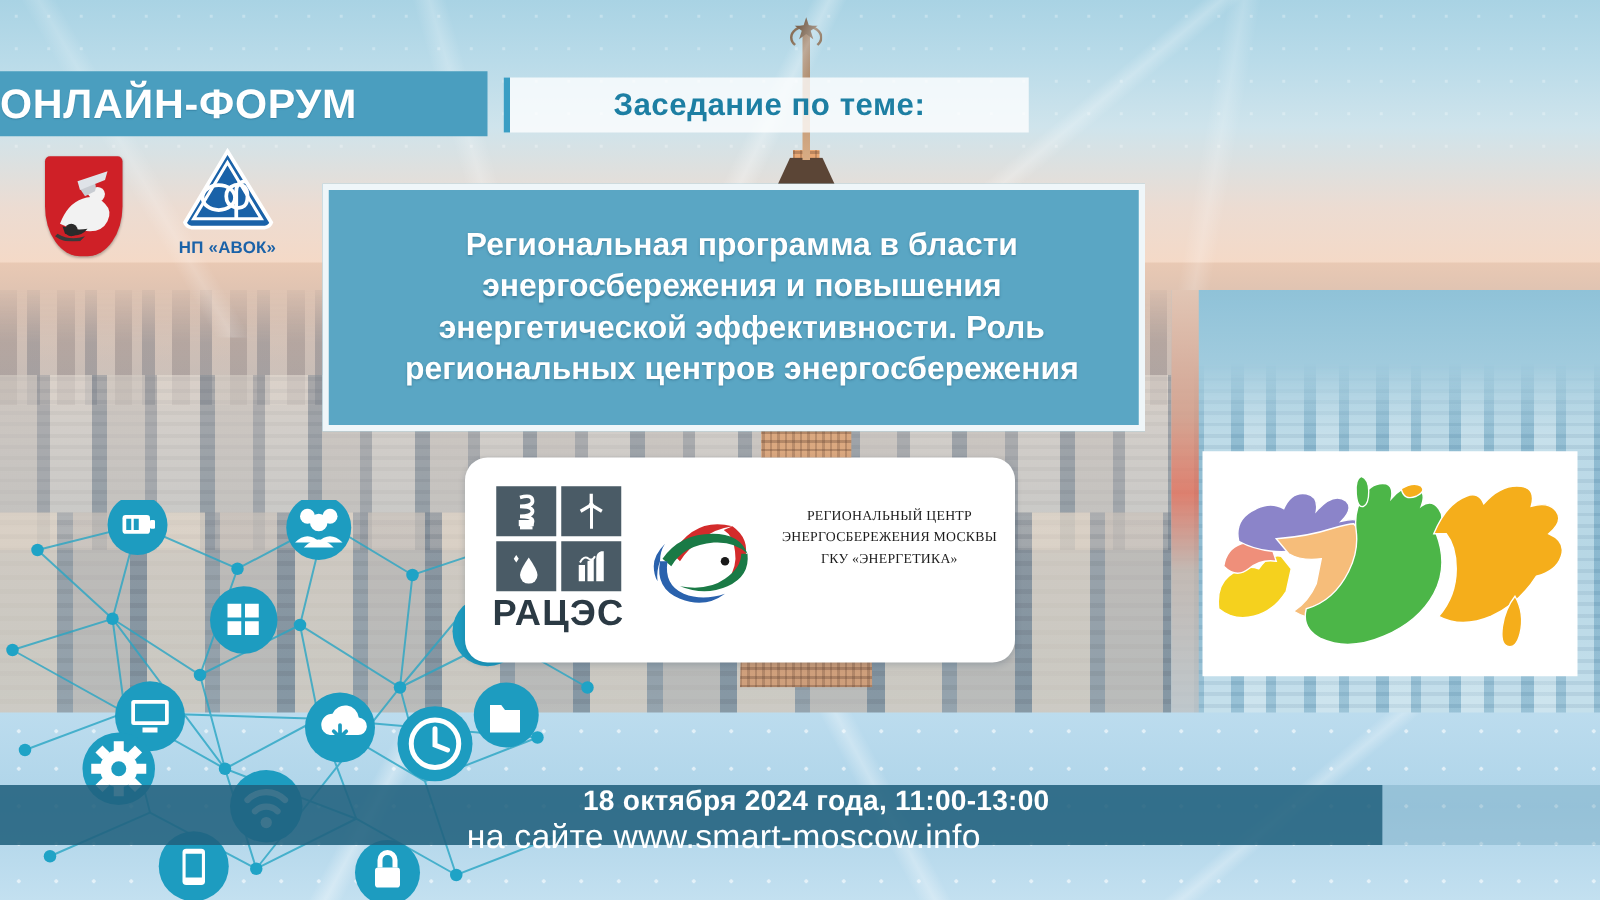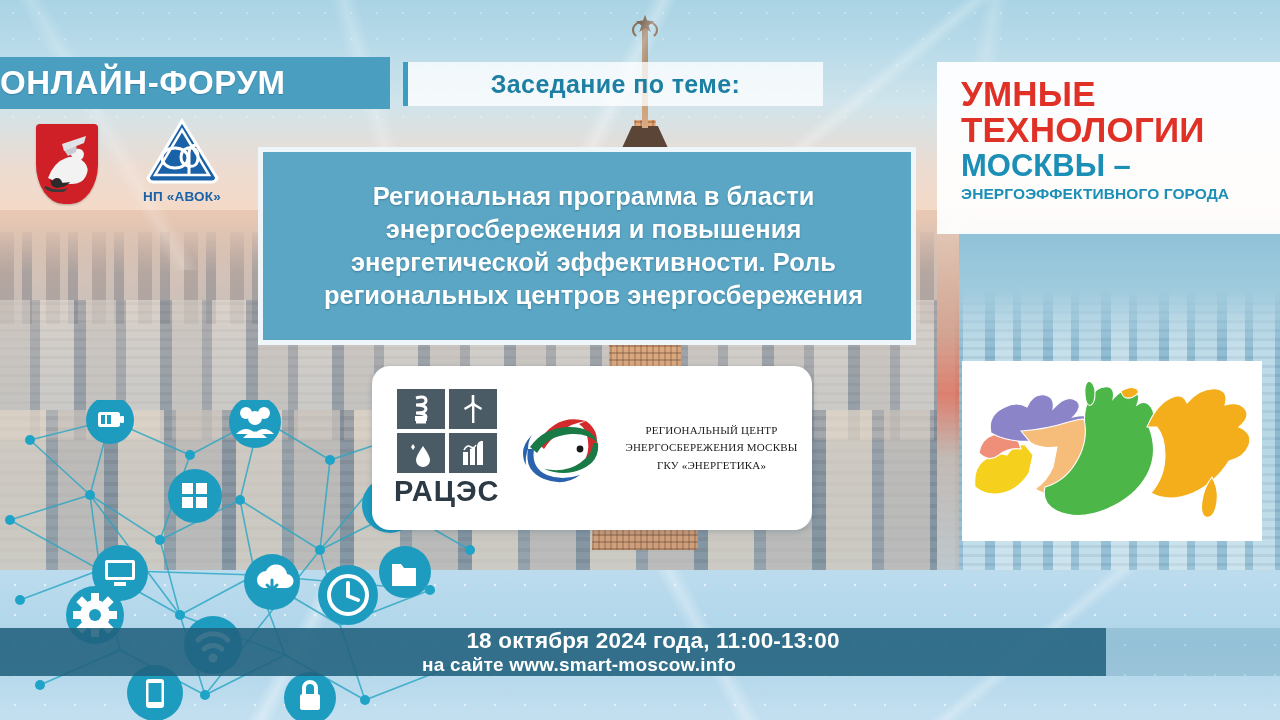--- a/index.html
+++ b/index.html
@@ -246,21 +246,21 @@
   .racyes { width: 118px; }
   .racyes .grid {
     display: grid; grid-template-columns: 48px 48px; grid-template-rows: 40px 40px;
     gap: 4px; margin: 0 auto; width: 100px;
   }
   .racyes .cell { background: #4a5b66; display:flex; align-items:center; justify-content:center; }
   .racyes .word {
     text-align: center; color: #2b3a44; font-family: Liberation Sans, sans-serif;
     font-weight: 700; font-size: 29px; letter-spacing: 1px; margin-top: 2px;
   }
-  .rce { display: flex; align-items: center; gap: 16px; }
+  .rce { display: flex; align-items: flex-start; gap: 16px; }
   .rce-text {
     font-family: "Liberation Serif","DejaVu Serif",serif;
     color: #1c1c1c; font-size: 11px; line-height: 1.55; letter-spacing: .2px;
     text-align: center; white-space: nowrap;
   }
 
   
   .map-card {
     position: absolute; left: 962px; top: 361px; width: 300px; height: 180px;
     background: #ffffff; display: flex; align-items: center; justify-content: center;
@@ -271,21 +271,21 @@
   .info-bar {
     position: absolute; left: 0; top: 628px; width: 1106px; height: 48px;
     background: rgba(33,97,125,.88);
     display: flex; align-items: center; flex-direction: column;
   }
   .info-bar .date {
     color: #fff; font-weight: 700; font-size: 22.5px; margin-left: 200px;
     letter-spacing: .2px; white-space: nowrap;
   }
   .info-bar .site {
-    color: #fff; font-weight: 700; font-size: 19px; margin-left: 52px;
+    color: #fff; font-weight: 400; font-size: 27px; margin-left: 52px;
     letter-spacing: .2px; white-space: nowrap;
   }
   .info-bar-tail {
     position: absolute; left: 1106px; top: 628px; width: 174px; height: 48px;
     background: rgba(120,170,196,.45);
   }
 
   
   .emblems { position: absolute; left: 36px; top: 118px; display: flex; align-items: flex-end; gap: 36px; }
   .coat {
@@ -473,26 +473,20 @@
         <path d="M39 3 L74 60 a6 6 0 0 1 -5 4 H10 a6 6 0 0 1 -5 -4 Z" fill="#1a62a8" stroke="#ffffff" stroke-width="3"></path>
         <path d="M39 12 L66 57 H12 Z" fill="none" stroke="#ffffff" stroke-width="2.5"></path>
         <ellipse cx="32" cy="40" rx="13" ry="10" fill="none" stroke="#ffffff" stroke-width="3"></ellipse>
         <path d="M45 30 q10 -2 10 9 q0 11 -10 9 q-7 -2 -7 -9 q0 -7 7 -9 z" fill="none" stroke="#ffffff" stroke-width="3"></path>
         <path d="M46 57 v-22 q0 -8 8 -8" fill="none" stroke="#ffffff" stroke-width="3"></path>
       </svg>
       <div class="cap">НП «АВОК»</div>
     </div>
   </div>
 
-  <div class="smart-card">
-    <div class="l1">УМНЫЕ</div>
-    <div class="l2">ТЕХНОЛОГИИ</div>
-    <div class="l3">МОСКВЫ –</div>
-    <div class="l4">ЭНЕРГОЭФФЕКТИВНОГО ГОРОДА</div>
-  </div>
 
   <div class="logo-card">
     <div class="racyes">
       <div class="grid">
         <div class="cell">
           <svg width="26" height="30" viewBox="0 0 26 30" xmlns="http://www.w3.org/2000/svg">
             <path d="M8 4 q10 -3 10 3 q0 4 -10 4 q10 0 10 4 q0 4 -10 4 q10 0 10 4 q0 4 -10 4" fill="none" stroke="#fff" stroke-width="3"></path>
             <rect x="7" y="22" width="12" height="5" fill="#fff"></rect>
             <rect x="8" y="27" width="10" height="2.5" fill="#fff"></rect>
           </svg>

